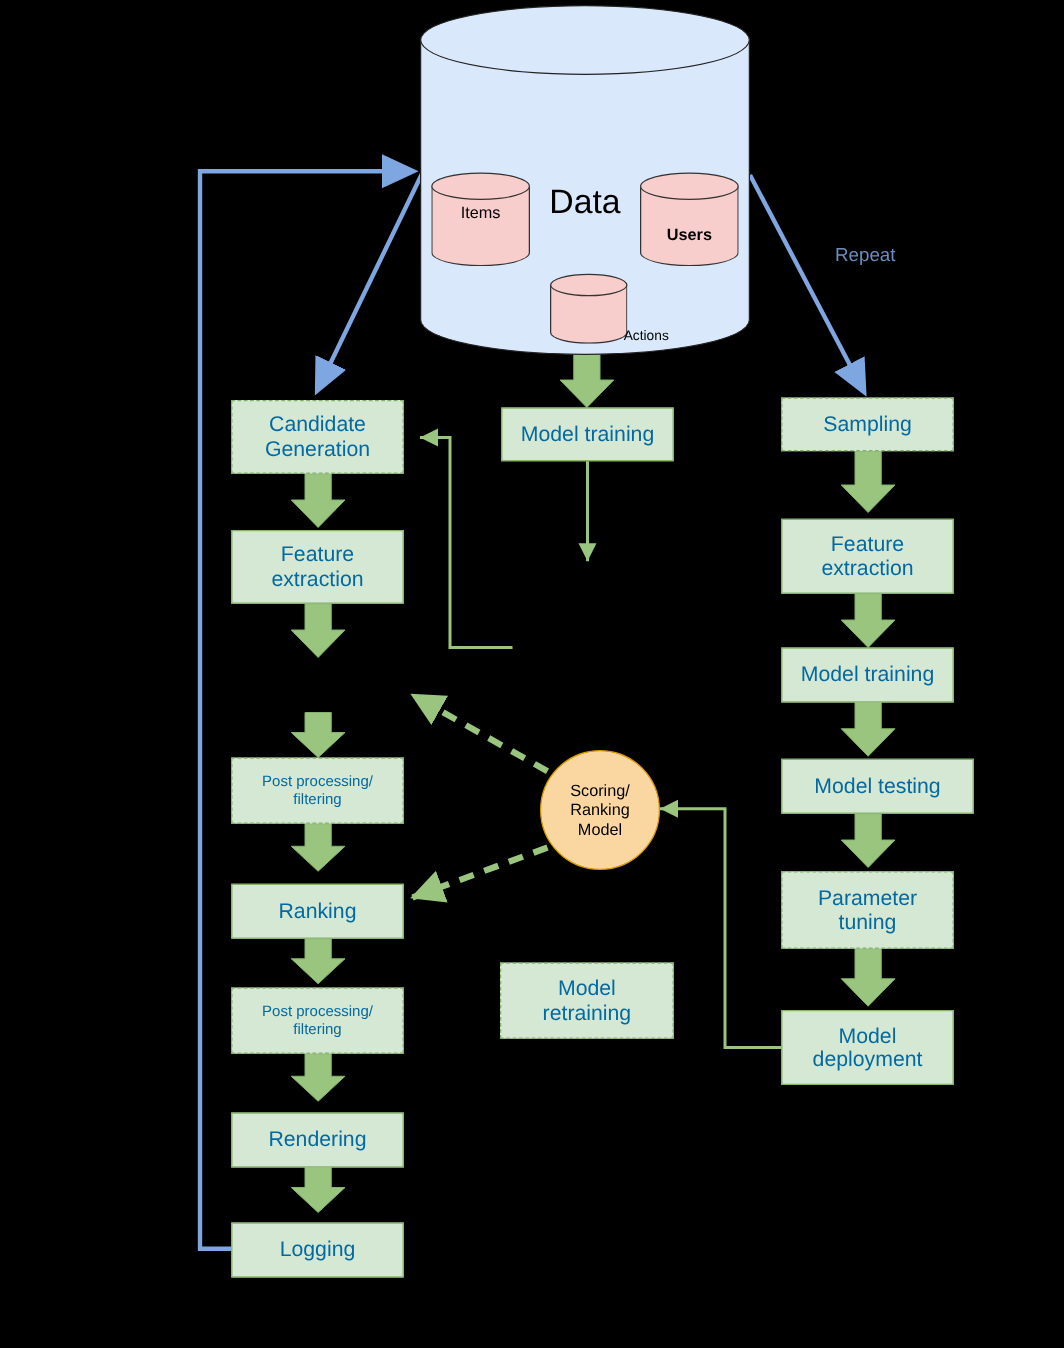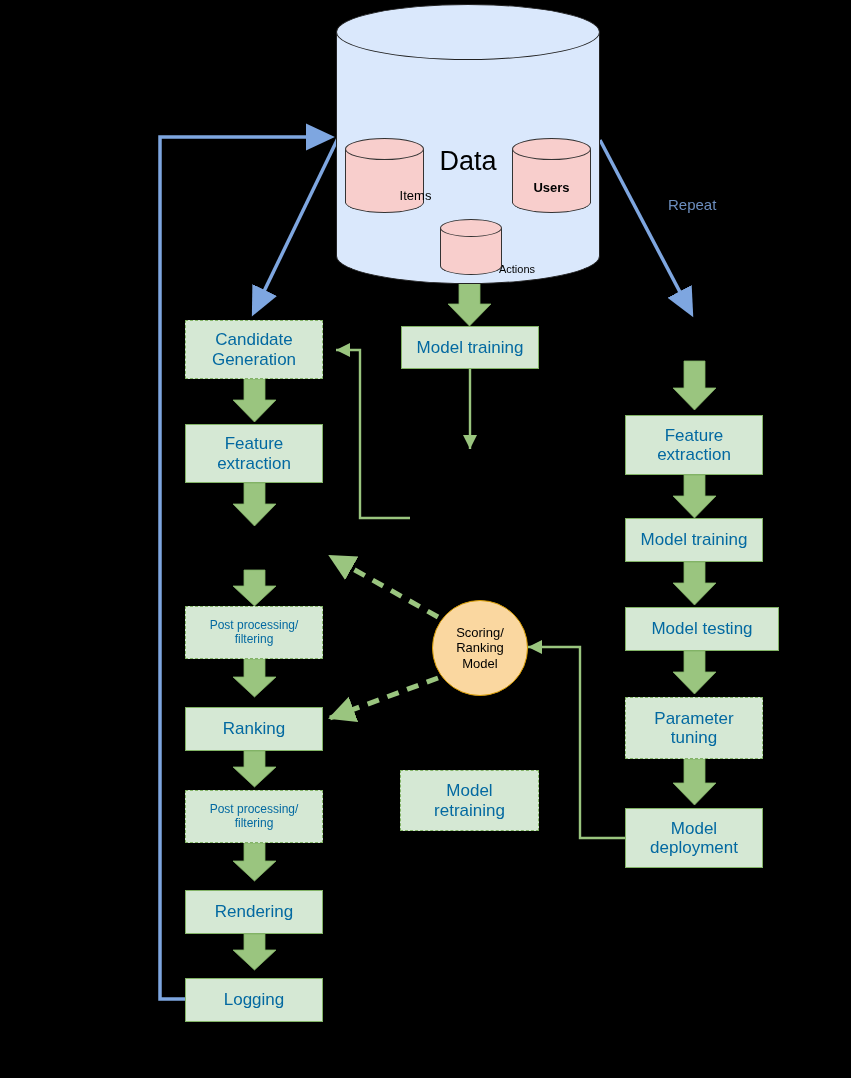--- a/index.html
+++ b/index.html
@@ -122,21 +122,21 @@
   <div class="dbmain">
     <div class="side"></div>
     <div class="top"></div>
   </div>
 
   <div class="dataword">Data</div>
 
   <div class="subcyl" style="left:345px;top:138px;width:79px;height:75px;">
     <div class="side" style="top:11px;width:79px;height:64px;border-radius:0 0 40px 40px/0 0 11px 11px;"></div>
     <div class="top" style="width:79px;height:22px;"></div>
-    <div class="tx f13" style="top:50px;padding-left:31px;">Items</div>
+    <div class="tx f13" style="top:24px;">Items</div>
   </div>
 
   <div class="subcyl" style="left:512px;top:138px;width:79px;height:85px;font-weight:bold;">
     <div class="side" style="top:11px;width:79px;height:64px;border-radius:0 0 40px 40px/0 0 11px 11px;"></div>
     <div class="top" style="width:79px;height:22px;"></div>
     <div class="tx f13" style="top:42px;">Users</div>
   </div>
 
   <div class="subcyl" style="left:440px;top:219px;width:62px;height:56px;">
     <div class="side" style="top:9px;width:62px;height:47px;border-radius:0 0 31px 31px/0 0 9px 9px;"></div>
@@ -200,20 +200,23 @@
     </span>
   </div>
 
   <div class="node dashed f17" style="left:400px;top:770px;width:139px;height:61px;">
     <span class="lbl">
       <span>Model</span><br>
       <span>retraining</span>
     </span>
   </div>
 
+  <div class="node dashed f17" style="left:625px;top:318px;width:138px;height:43px;">
+    <span class="lbl">Sampling</span>
+  </div>
 
   <div class="node f17" style="left:625px;top:415px;width:138px;height:60px;">
     <span class="lbl">
       <span>Feature</span><br>
       <span>extraction</span>
     </span>
   </div>
 
   <div class="node f17" style="left:625px;top:518px;width:138px;height:44px;">
     <span class="lbl">Model training</span>

